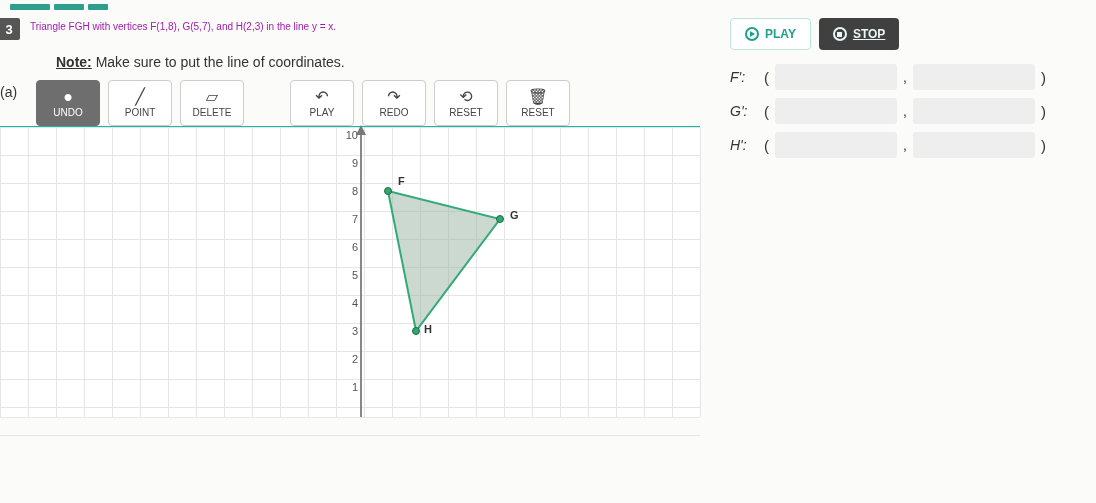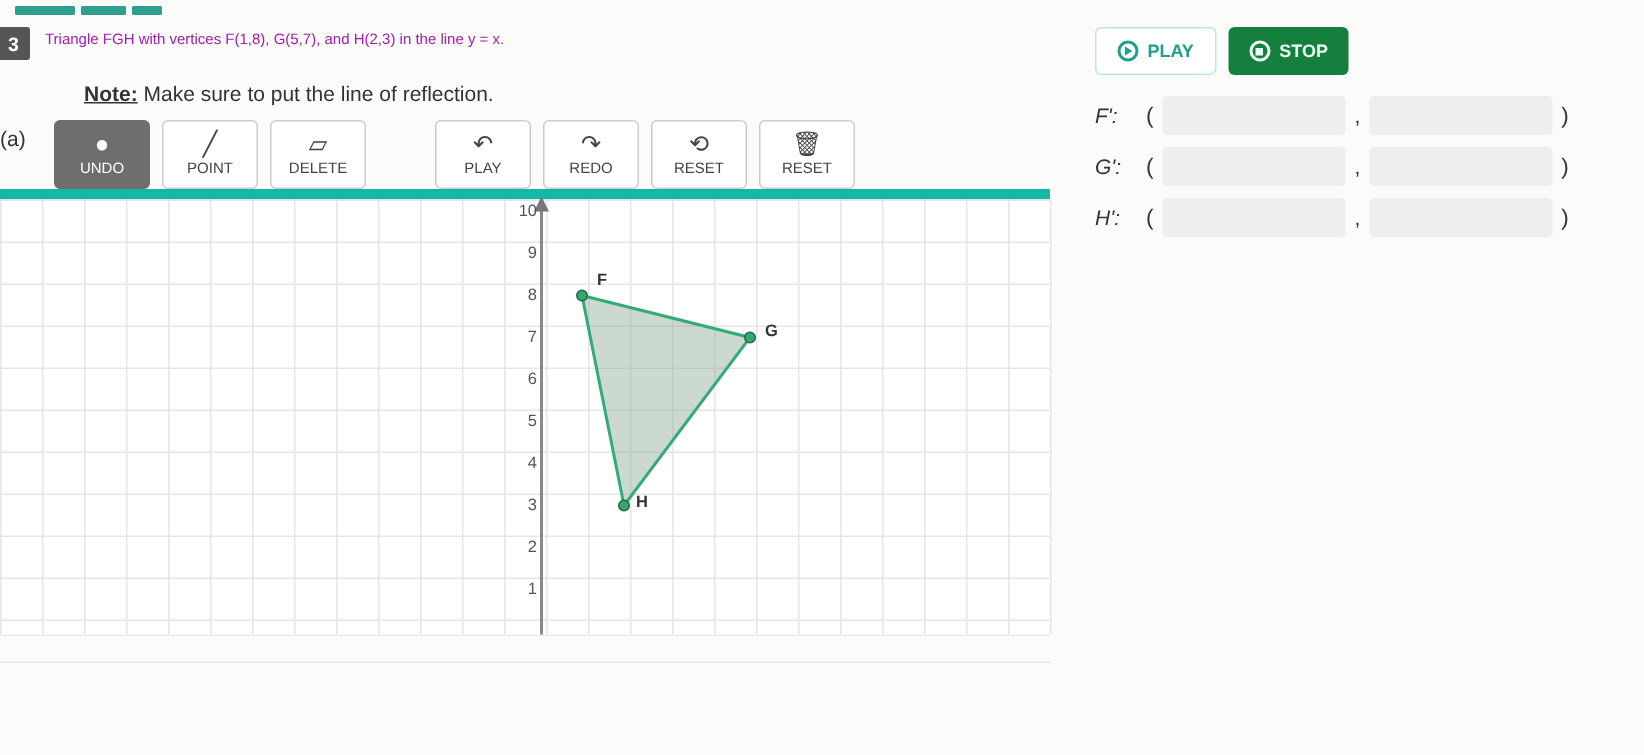--- a/index.html
+++ b/index.html
@@ -38,21 +38,21 @@
   .tools { display:flex; gap:8px; margin-left:36px; margin-bottom:0;}
   .tool {
     background:#fff; border:1px solid #ccc; border-radius:4px;
     width:64px; height:46px; font-size:10px; color:#444;
     display:flex; flex-direction:column; align-items:center; justify-content:center;
     gap:2px; cursor:pointer;
   }
   .tool.active{ background:#6e6e6e; color:#fff; border-color:#6e6e6e;}
   .tool .ic{ font-size:16px; line-height:1;}
   .tool.spacer{ border:none; background:transparent; width:30px; cursor:default;}
-  .graph-wrap{ margin-left:0; margin-top:0; border-top:7px solid #14b8a6; border-bottom:1px solid #e8e8e8; padding:0;}
+  .graph-wrap{ margin-left:0; margin-top:0; border-top:1px solid #14b8a6; border-bottom:1px solid #e8e8e8; padding:0;}
   .graph{ position:relative; width:700px; height:290px; background:#fff;}
   
   .grid{ position:absolute; inset:0; }
   .gl{ position:absolute; background:#e5e5e5;}
   .gl.h{ left:0; right:0; height:1px;}
   .gl.v{ top:0; bottom:0; width:1px;}
   .axis{ position:absolute; background:#888;}
   .axis.y{ width:2px; top:0; bottom:0; left:360px;}
   .arrowhead{
     position:absolute; left:356px; top:-2px; width:0;height:0;
@@ -65,21 +65,21 @@
   .pt{ position:absolute; width:8px;height:8px; background:#3a6; border:1px solid #265; border-radius:50%; transform:translate(-50%,-50%);}
 
   
   .rbtns{ display:flex; gap:8px; margin-bottom:14px;}
   .btn{
     height:32px; border-radius:4px; font-size:12px; font-weight:bold;
     display:flex; align-items:center; justify-content:space-between; gap:6px;
     padding:0 14px; cursor:pointer; border:none;
   }
   .btn.play{ background:#fff; color:#1fa08a; border:1px solid #bde5dd;}
-  .btn.stop{ background:#15803d; color:#e9f8f4;}
+  .btn.stop{ background:#404040; color:#e9f8f4;text-decoration:underline;}
   .btn .ci{ width:14px;height:14px;border:2px solid currentColor;border-radius:50%;
     display:flex;align-items:center;justify-content:center;}
   .btn.play .ci::after{ content:''; border-left:5px solid #1fa08a; border-top:3px solid transparent; border-bottom:3px solid transparent; margin-left:1px;}
   .btn.stop .ci::after{ content:''; width:5px;height:5px;background:currentColor;}
   .partb{ font-size:14px; color:#333; margin-bottom:12px;}
   .partb b{font-weight:bold;}
   .coord-row{ display:flex; align-items:center; gap:6px; margin-bottom:8px;}
   .coord-row .lab{ font-size:14px; font-style:italic; width:28px; color:#333;}
   .coord-row .paren{ font-size:15px; color:#333;}
   .coord-row input{
@@ -103,21 +103,21 @@
   <div class="left">
     <div class="qhead">
       <div class="qnum">3</div>
       <div>
         <div class="sub">Triangle FGH with vertices F(1,8), G(5,7), and H(2,3) in the line y = x.</div>
       </div>
     </div>
     <div class="part-a">(a)</div>
 
     <div class="note">
-      <u>Note:</u><span> Make sure to put the line of reflection.</span>
+      <u>Note:</u><span> Make sure to put the line of coordinates.</span>
     </div>
 
     <div class="tools">
       <div class="tool active">
         <span class="ic">●</span>
         <span>UNDO</span>
       </div>
       <div class="tool">
         <span class="ic">╱</span>
         <span>POINT</span>

